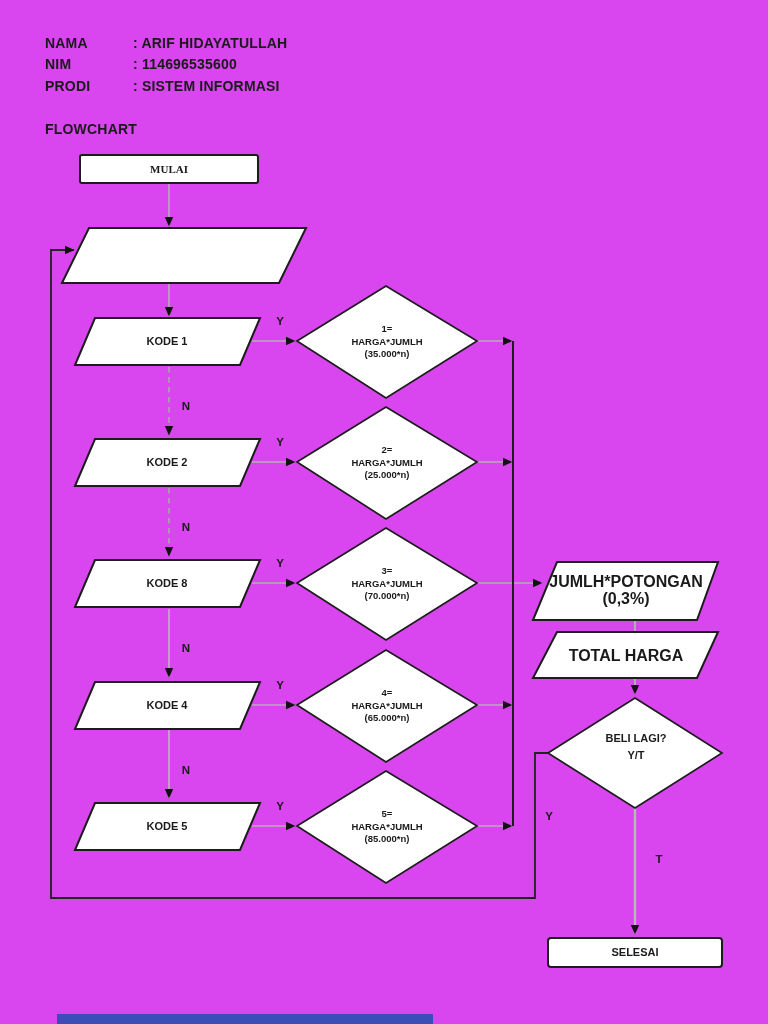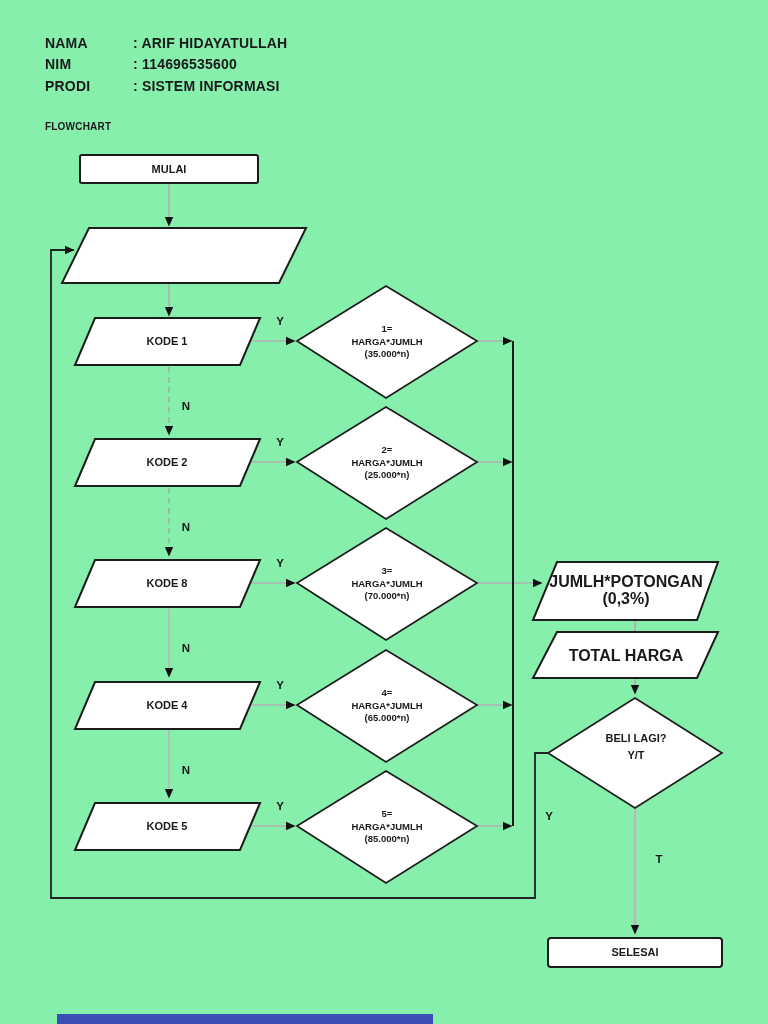--- a/index.html
+++ b/index.html
@@ -1,23 +1,23 @@
 <!DOCTYPE html>
 <html><head>
 <meta charset="utf-8">
 <style>
   html,body{margin:0;padding:0;background:#fff;}
-  .page{position:relative;width:768px;height:1024px;background:#86efac;overflow:hidden;
+  .page{position:relative;width:768px;height:1024px;background:#d946ef;overflow:hidden;
         font-family:"Liberation Sans",sans-serif;color:#1a1a1a;}
   svg.layer{position:absolute;left:0;top:0;}
   .hdr{position:absolute;left:45px;top:32px;}
   .hrow{display:flex;height:21.5px;align-items:center;}
   .hlab{display:inline-block;width:88px;font-weight:700;font-size:14px;letter-spacing:.2px;}
   .hval{font-weight:700;font-size:14px;letter-spacing:.2px;white-space:nowrap;}
-  .sec-title{position:absolute;left:45px;top:121px;font-weight:700;font-size:10px;letter-spacing:.2px;}
+  .sec-title{position:absolute;left:45px;top:121px;font-weight:700;font-size:14px;letter-spacing:.2px;}
   .lbl{position:absolute;transform:translate(-50%,-50%);font-weight:700;text-align:center;
        white-space:nowrap;color:#1a1a1a;}
   .s11{font-size:11px;line-height:19px;}
   .s10{font-size:16px;line-height:17px;}
   .s9{font-size:9.5px;line-height:12.5px;}
   .tag{font-size:11.5px;}
   .footer-bar{position:absolute;left:57px;top:1014px;width:376px;height:10px;background:#3b4db7;}
 </style>
 </head>
 <body>
@@ -89,21 +89,21 @@
     <polygon points="297,583 386,528 477,583 386,640" fill="#ffffff" stroke="#1c1c1c" stroke-width="1.7"></polygon>
     <polygon points="297,705 386,650 477,705 386,762" fill="#ffffff" stroke="#1c1c1c" stroke-width="1.7"></polygon>
     <polygon points="297,826 386,771 477,826 386,883" fill="#ffffff" stroke="#1c1c1c" stroke-width="1.7"></polygon>
 
     <polygon points="557,562 718,562 697,620 533,620" fill="#ffffff" stroke="#1c1c1c" stroke-width="2"></polygon>
     <polygon points="557,632 718,632 697,678 533,678" fill="#ffffff" stroke="#1c1c1c" stroke-width="2"></polygon>
     <polygon points="635,698 722,753 635,808 548,753" fill="#ffffff" stroke="#1c1c1c" stroke-width="1.7"></polygon>
     <rect x="548" y="938" width="174" height="29" rx="3" fill="#ffffff" stroke="#1c1c1c" stroke-width="2"></rect>
   </svg>
 
-  <div class="lbl s11" style="left:169px;top:169px;">MULAI</div>
+  <div class="lbl s11" style="left:169px;top:169px;font-family:Liberation Serif, serif;">MULAI</div>
 
 
   <div class="lbl s11" style="left:167px;top:341px;">KODE 1</div>
   <div class="lbl s11" style="left:167px;top:462px;">KODE 2</div>
   <div class="lbl s11" style="left:167px;top:583px;">KODE 8</div>
   <div class="lbl s11" style="left:167px;top:705px;">KODE 4</div>
   <div class="lbl s11" style="left:167px;top:826px;">KODE 5</div>
 
   <div class="lbl tag" style="left:280px;top:321px;">Y</div>
   <div class="lbl tag" style="left:280px;top:442px;">Y</div>

